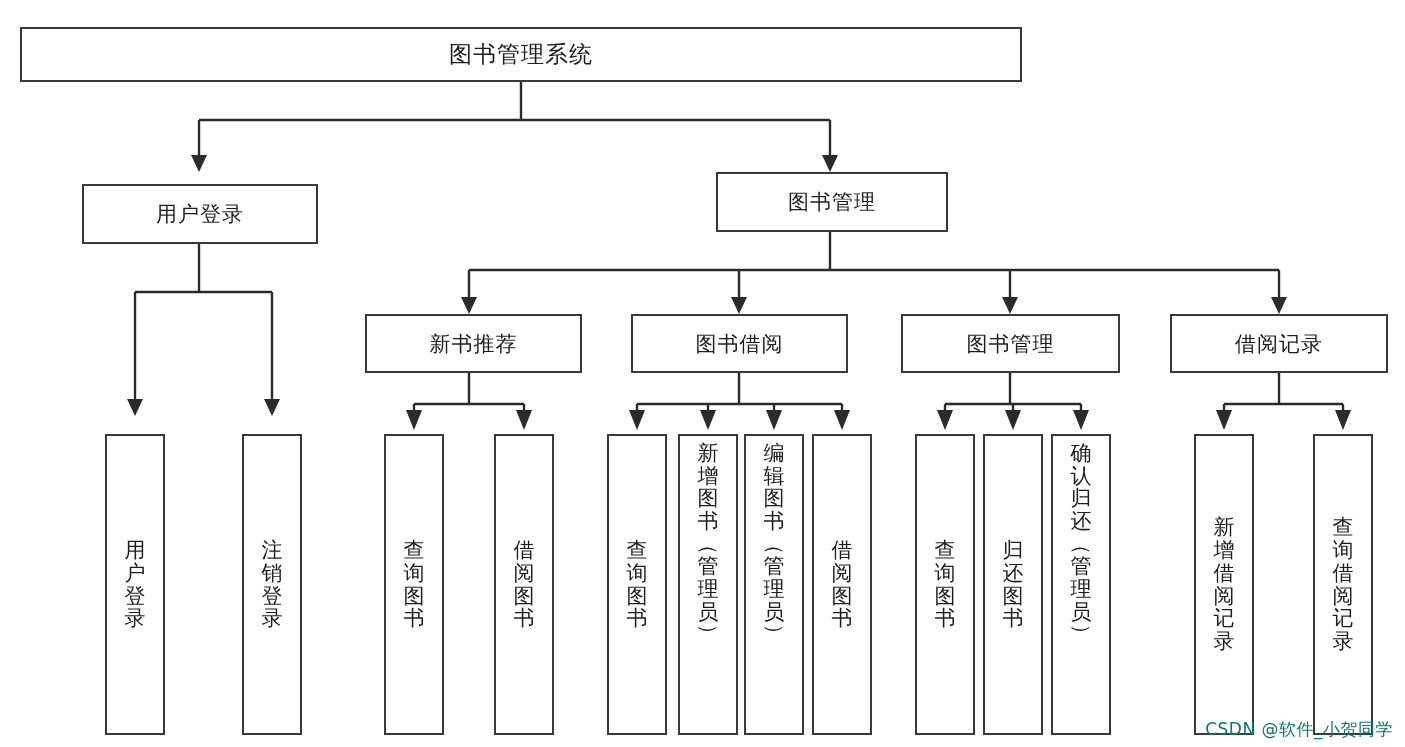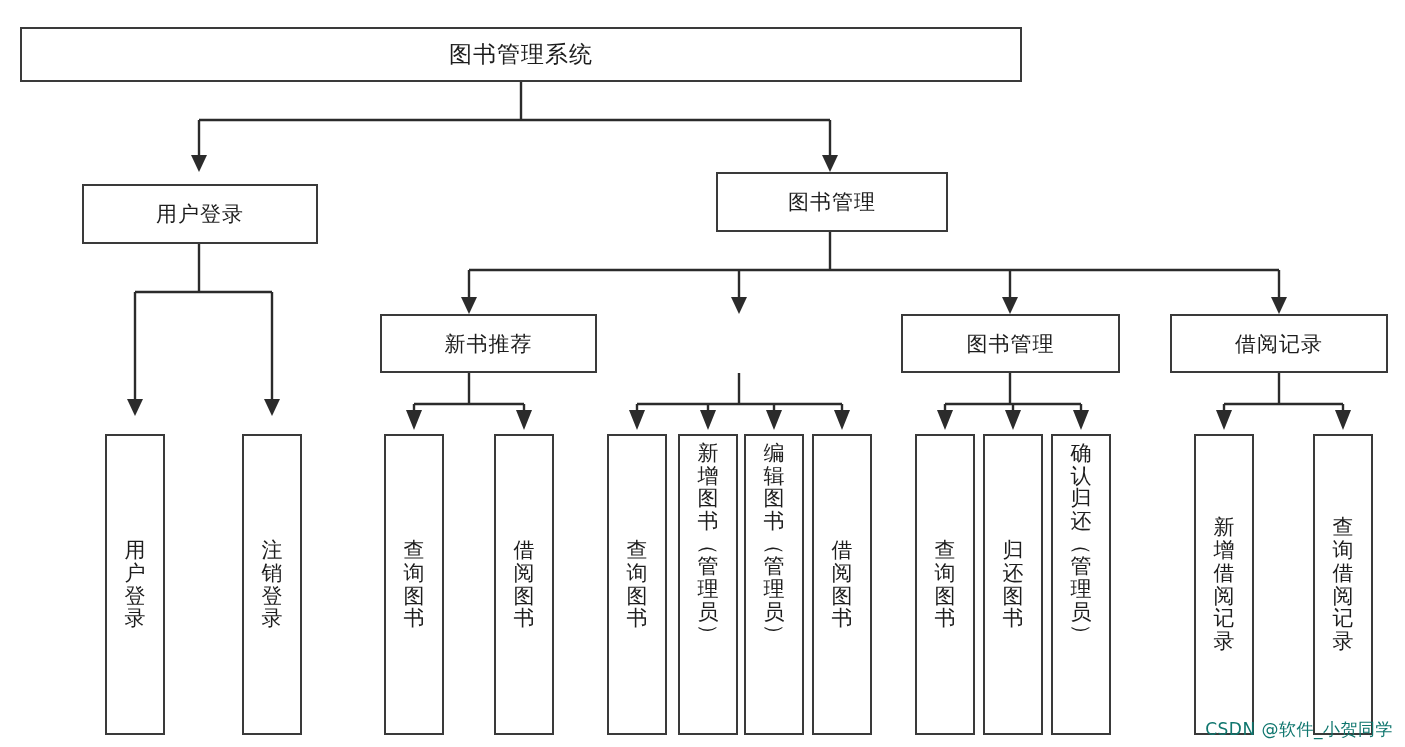--- a/index.html
+++ b/index.html
@@ -165,22 +165,25 @@
     <div class="node-label-h" style="font-size:23px;">图书管理系统</div>
   </div>
 
   <div class="node-box" style="left:82px; top:184px; width:236px; height:60px;">
     <div class="node-label-h">用户登录</div>
   </div>
   <div class="node-box" style="left:716px; top:172px; width:232px; height:60px;">
     <div class="node-label-h">图书管理</div>
   </div>
 
-  <div class="node-box" style="left:380px; top:314px; width:217px; height:59px;">
+  <div class="node-box" style="left:365px; top:314px; width:217px; height:59px;">
     <div class="node-label-h">新书推荐</div>
+  </div>
+  <div class="node-box" style="left:631px; top:314px; width:217px; height:59px;">
+    <div class="node-label-h">图书借阅</div>
   </div>
   <div class="node-box" style="left:901px; top:314px; width:219px; height:59px;">
     <div class="node-label-h">图书管理</div>
   </div>
   <div class="node-box" style="left:1170px; top:314px; width:218px; height:59px;">
     <div class="node-label-h">借阅记录</div>
   </div>
 
   <div class="node-box" style="left:105px; top:434px; width:60px; height:301px;">
     <div class="node-label-v centered">

